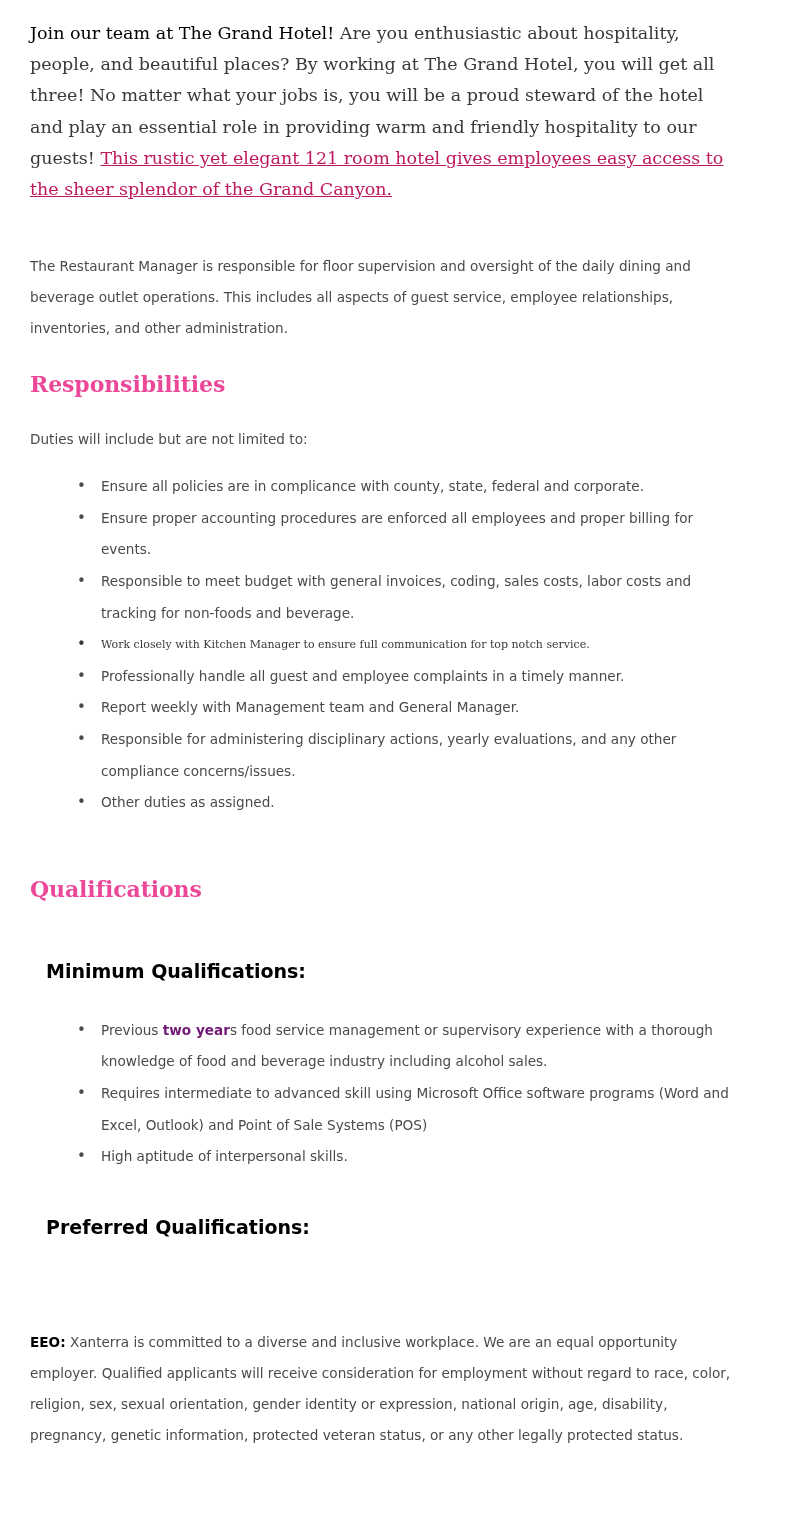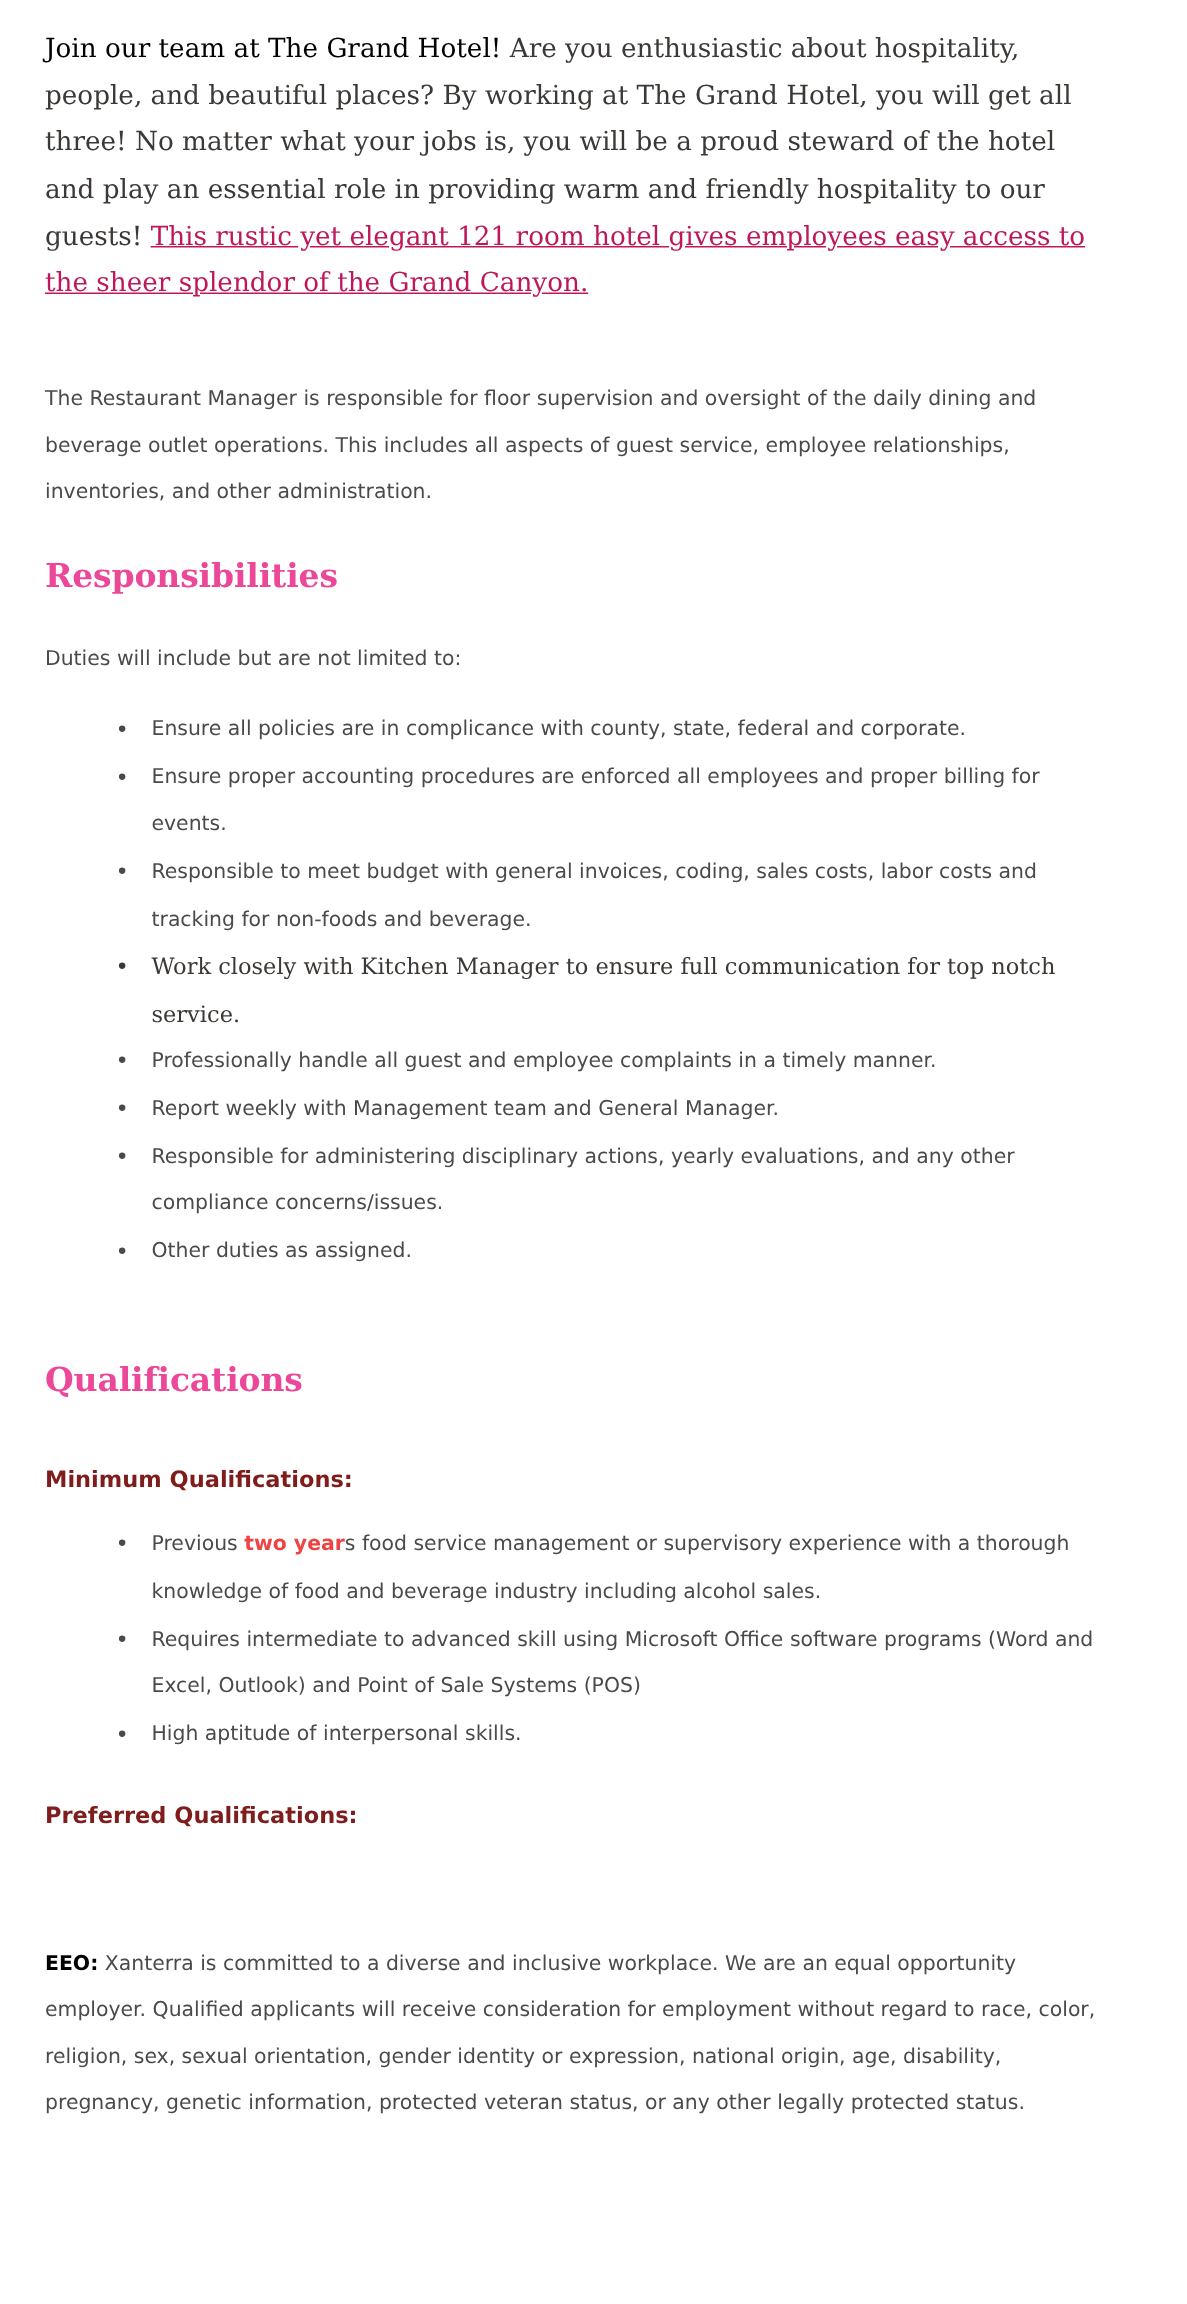--- a/index.html
+++ b/index.html
@@ -56,24 +56,24 @@
     font-size: 22px;
     font-weight: bold;
     color: #ec4899;
     margin: 0;
     line-height: 28px;
     letter-spacing: -0.1px;
   }
 
   h3.sub-heading {
     font-family: "DejaVu Sans", sans-serif;
-    font-size: 15px;
+    font-size: 19px;
     font-weight: bold;
-    color: #7f1d1d;
-    margin: 0;
+    color: #000000;
+    margin: 16px;
     line-height: 24px;
   }
 
   
   ul.duties {
     margin: 0;
     padding: 0 0 0 44px;
     list-style: none;
   }
   ul.duties > li {
@@ -89,30 +89,30 @@
     content: "•";
     position: absolute;
     left: 3px;
     top: 0;
     font-size: 15px;
     line-height: 31.6px;
     color: #4a4a4a;
   }
   ul.duties > li.serif-item {
     font-family: "DejaVu Serif", serif;
-    font-size: 15px;
+    font-size: 11px;
     line-height: 31.6px;
     color: #3b3835;
   }
   ul.duties > li.serif-item::before {
     font-family: "DejaVu Sans", sans-serif;
     font-size: 15px;
     color: #3b3835;
   }
-  li .b { font-weight: bold; color: #ef4444; }
+  li .b { font-weight: bold; color: #701a75; }
 
   .eeo-label { font-weight: bold; color: #000000; }
 </style>
 </head>
 <body>
 
 <div class="page">
 
   <p class="intro">
     <span class="lead">Join our team at The Grand Hotel!</span><span> Are you enthusiastic about hospitality, people, and beautiful places? By working at The Grand Hotel, you will get all three! No matter what your jobs is, you will be a proud steward of the hotel and play an essential role in providing warm and friendly hospitality to our guests! </span><span class="brown">This rustic yet elegant 121 room hotel gives employees easy access to the sheer splendor of the Grand Canyon.</span>

